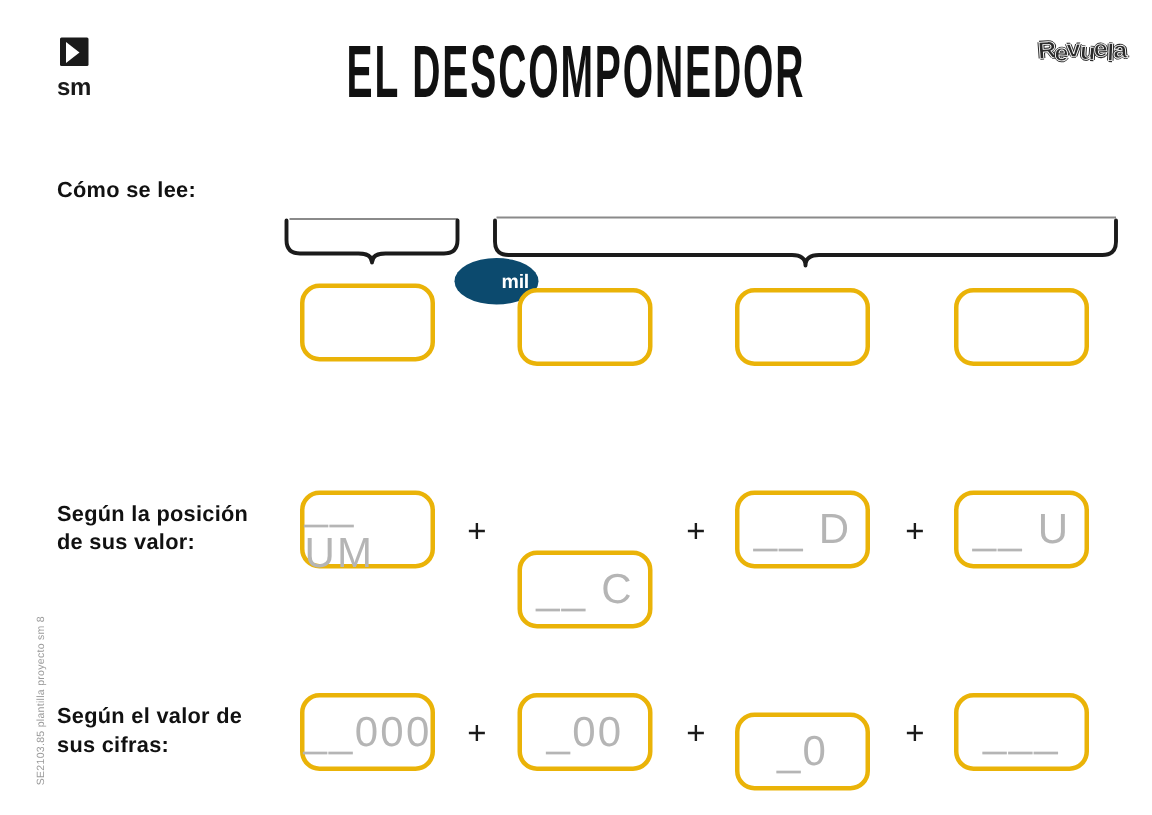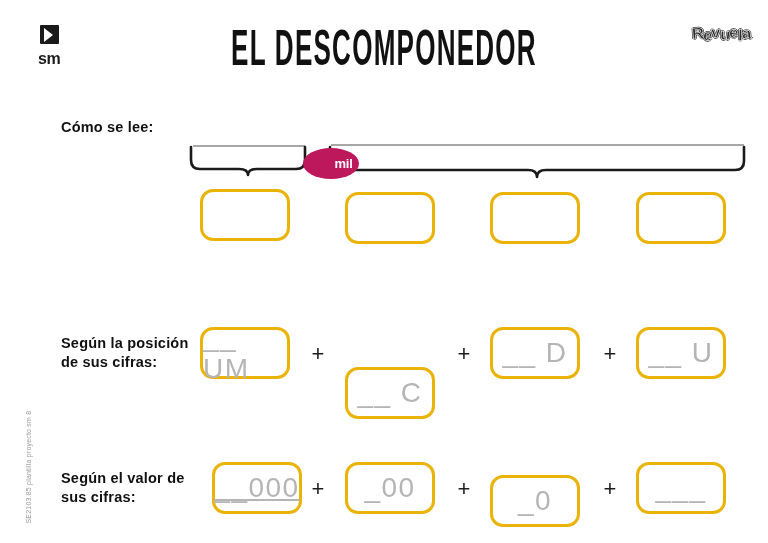--- a/index.html
+++ b/index.html
@@ -97,46 +97,45 @@
     position: absolute;
     left: 38px;
     font-family: "Liberation Sans", sans-serif;
     font-weight: bold;
     font-size: 14.5px;
     line-height: 19px;
     color: #111111;
     letter-spacing: 0.2px;
     white-space: pre-line;
     width: 160px;
-    margin-left: 23px;
   }
   .lbl-lee     { top: 118px; }
   .lbl-cifras  { top: 207px; }
   .lbl-pos     { top: 334px; }
   .lbl-valor   { top: 469px; }
 
   
   .brace-layer {
     position: absolute;
     left: 0;
     top: 0;
     width: 768px;
     height: 543px;
     pointer-events: none;
   }
 
   
   .mil-badge {
     position: absolute;
     left: 303px;
-    top: 148px;
+    top: 172px;
     width: 31px;
     height: 31px;
     border-radius: 50%;
-    background: #be185d;
+    background: #0c4a6e;
     color: #ffffff;
     font-family: "Liberation Sans", sans-serif;
     font-weight: bold;
     font-size: 13px;
     display: flex;
     align-items: center;
     justify-content: center;
     letter-spacing: -0.2px;
     padding-left: 25px;
   }
@@ -197,21 +196,21 @@
   </div>
 
   <div class="doc-title">EL DESCOMPONEDOR</div>
 
   <div class="logo-revuela" aria-label="Revuela">
     <span class="r1">R</span><span class="r2">e</span><span class="r3">v</span><span class="r4">u</span><span class="r5">e</span><span class="r6">l</span><span class="r7">a</span>
   </div>
 
   <div class="row-label lbl-lee">Cómo se lee:</div>
   <div class="row-label lbl-pos">Según la posición
-de sus cifras:</div>
+de sus valor:</div>
   <div class="row-label lbl-valor">Según el valor de
 sus cifras:</div>
 
   <svg class="brace-layer" viewBox="0 0 768 543" xmlns="http://www.w3.org/2000/svg">
 
     <line x1="193" y1="146" x2="305" y2="146" stroke="#8a8a8a" stroke-width="1.4"></line>
     <line x1="331" y1="145" x2="744" y2="145" stroke="#8a8a8a" stroke-width="1.4"></line>
 
     <path d="M191,147 L191,160 Q191,169 200,169 L239,169 Q248,169 248,175
              Q248,169 257,169 L296,169 Q305,169 305,160 L305,147" fill="none" stroke="#1b1b1b" stroke-width="2.6" stroke-linecap="round" stroke-linejoin="round"></path>
@@ -233,21 +232,21 @@
     <div class="box" style="left:200px; top:327px;">__ UM</div>
     <div class="plus" style="left:308px; top:341px;">+</div>
     <div class="box" style="left:345px; top:327px;margin-top:40px;">__ C</div>
     <div class="plus" style="left:454px; top:341px;">+</div>
     <div class="box" style="left:490px; top:327px;">__ D</div>
     <div class="plus" style="left:600px; top:341px;">+</div>
     <div class="box" style="left:636px; top:327px;">__ U</div>
   </div>
 
   <div class="row-valor">
-    <div class="box" style="left:212px; top:462px;text-decoration:underline;">__000</div>
+    <div class="box" style="left:200px; top:462px;">__000</div>
     <div class="plus" style="left:308px; top:476px;">+</div>
     <div class="box" style="left:345px; top:462px;">_00</div>
     <div class="plus" style="left:454px; top:476px;">+</div>
     <div class="box" style="left:490px; top:475px;">_0</div>
     <div class="plus" style="left:600px; top:476px;">+</div>
     <div class="box" style="left:636px; top:462px;">___</div>
   </div>
 
   <div class="side-code">SE2103.85   plantilla proyecto sm 8</div>
 

